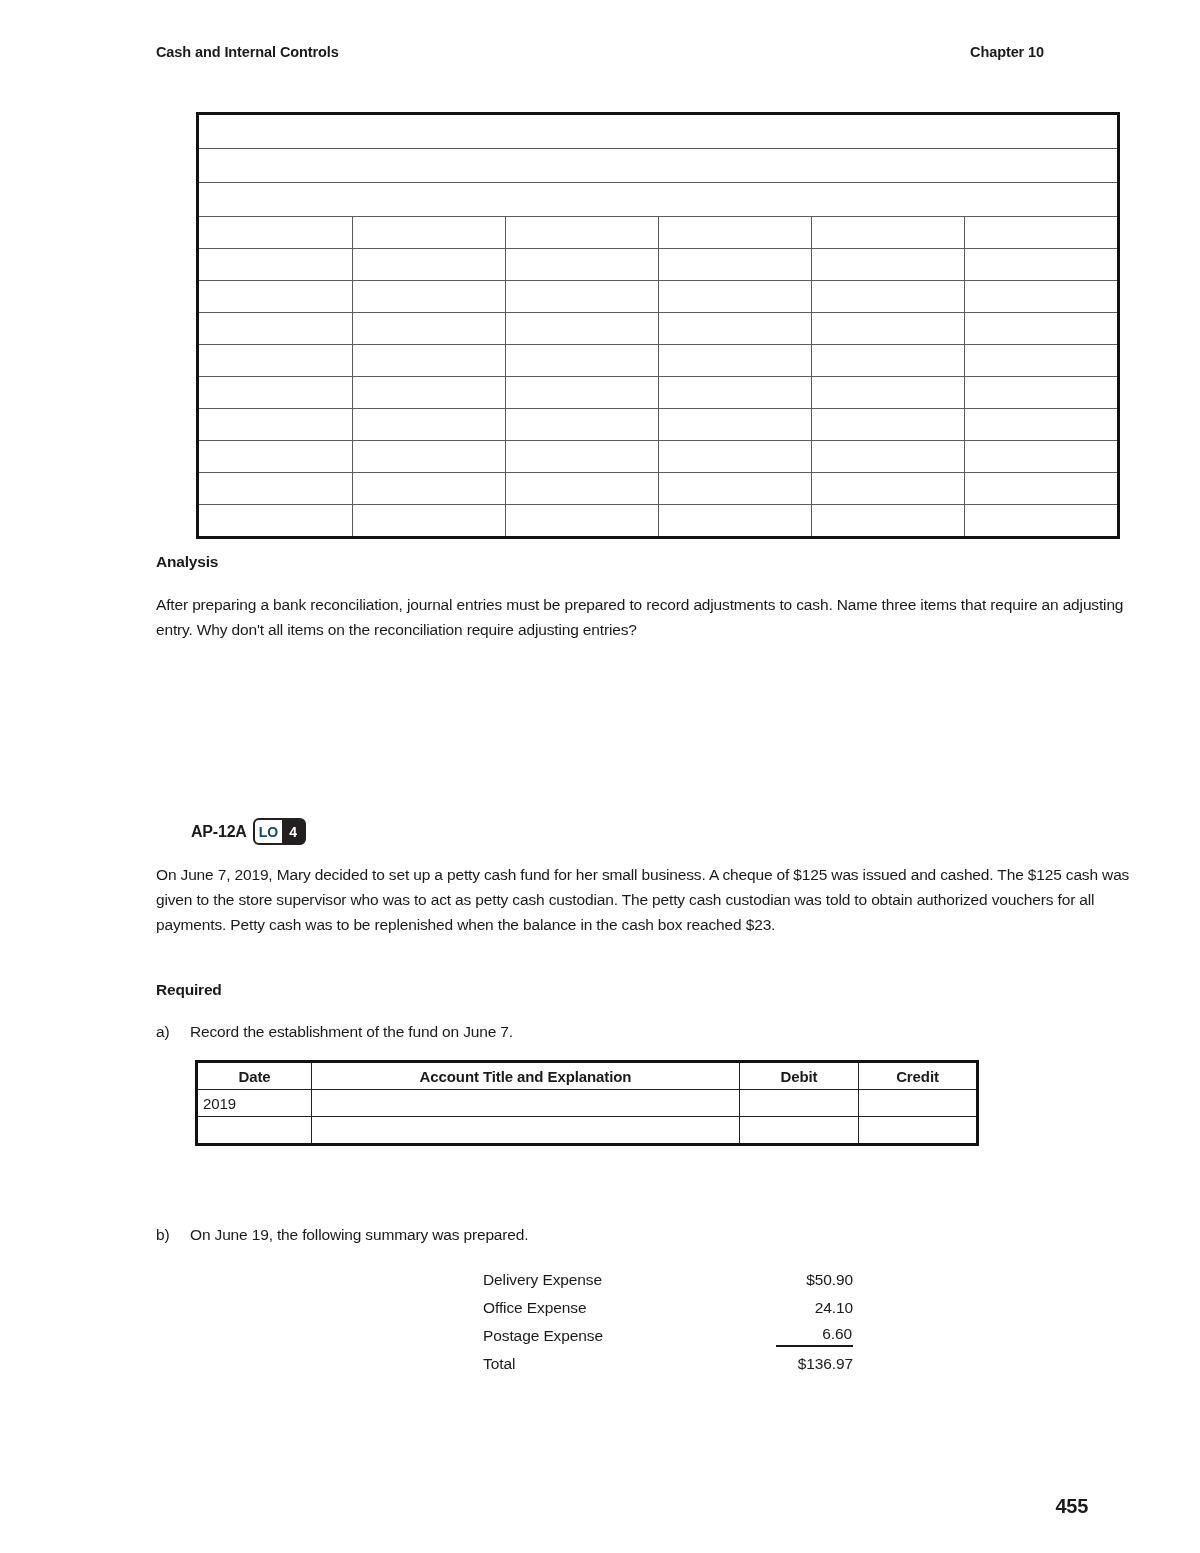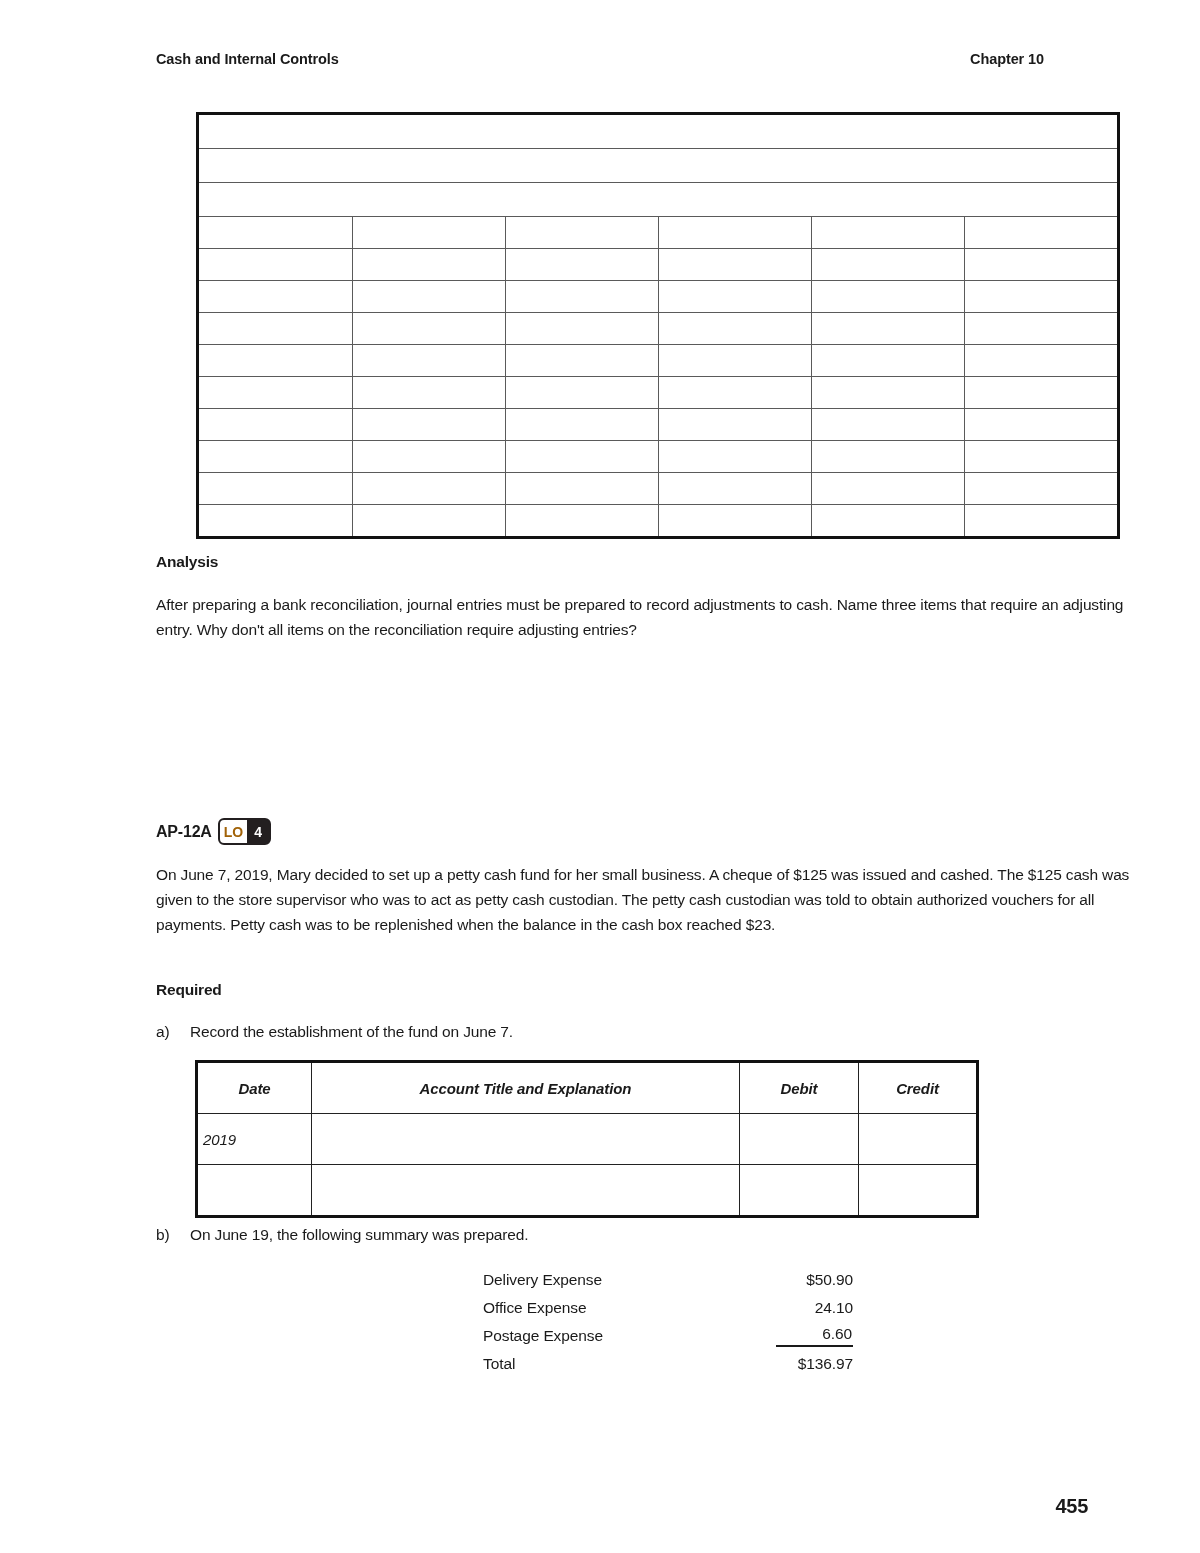--- a/index.html
+++ b/index.html
@@ -17,21 +17,21 @@
   }
 
   .page {
     position: absolute;
     inset: 0;
   }
 
   
   .runhead {
     position: absolute;
-    top: 51px;
+    top: 44px;
     left: 156px;
     right: 156px;
     height: 20px;
     font-size: 14.5px;
     font-weight: bold;
     letter-spacing: -0.1px;
   }
   .runhead .left { float: left; }
   .runhead .right { float: right; }
 
@@ -87,33 +87,34 @@
     left: 156px;
     top: 818px;
     display: flex;
     align-items: center;
     gap: 6px;
   }
   #ap-heading .code {
     font-size: 16px;
     font-weight: bold;
     letter-spacing: -0.2px;
+    margin-left: 35px;
   }
   .lo-badge {
     display: inline-flex;
     align-items: stretch;
     height: 23px;
     border: 2.5px solid #231f20;
     border-radius: 6px;
     overflow: hidden;
     background: #231f20;
   }
   .lo-badge .lo-txt {
     background: #ffffff;
-    color: #a16207;
+    color: #0c4a6e;
     font-size: 14px;
     font-weight: bold;
     padding: 0 4px;
     display: flex;
     align-items: center;
     line-height: 1;
   }
   .lo-badge .lo-num {
     background: #231f20;
     color: #ffffff;
@@ -144,26 +145,25 @@
     border: 3px solid #111111;
     background: #ffffff;
   }
   .journal table {
     width: 100%;
     border-collapse: collapse;
     table-layout: fixed;
   }
   .journal td, .journal th {
     border: 1.5px solid #222222;
-    height: 34px;
-    padding: 8px 5px;
+    height: 26px;
+    padding: 0 5px;
     font-size: 15px;
     font-weight: 500;
     letter-spacing: -0.1px;
-    font-style: italic;
   }
   .journal tr:first-child th { border-top: 0; }
   .journal tr:last-child td { border-bottom: 0; }
   .journal td:first-child, .journal th:first-child { border-left: 0; }
   .journal td:last-child, .journal th:last-child { border-right: 0; }
   .journal th {
     text-align: center;
     font-weight: bold;
     font-size: 15px;
   }

